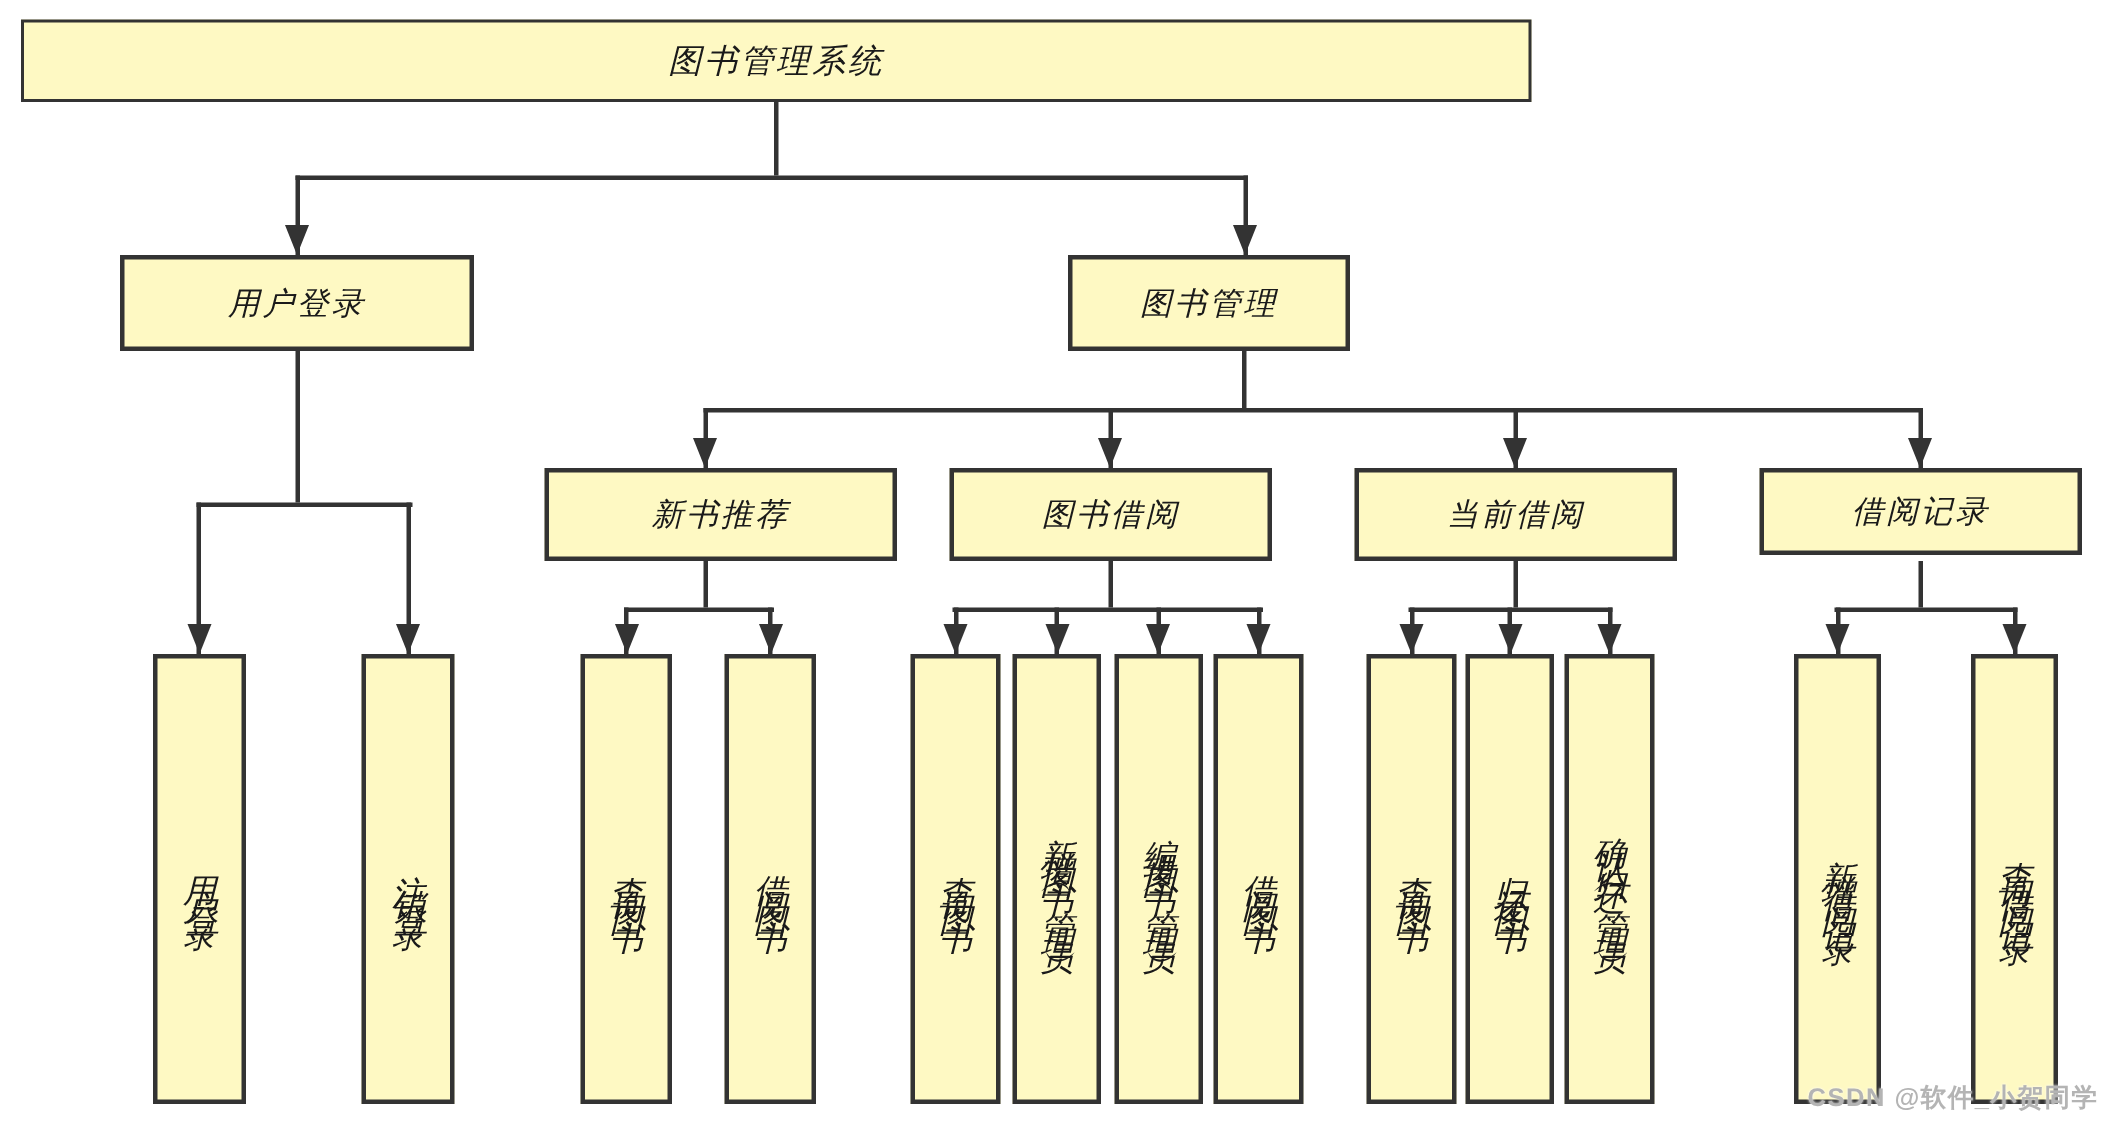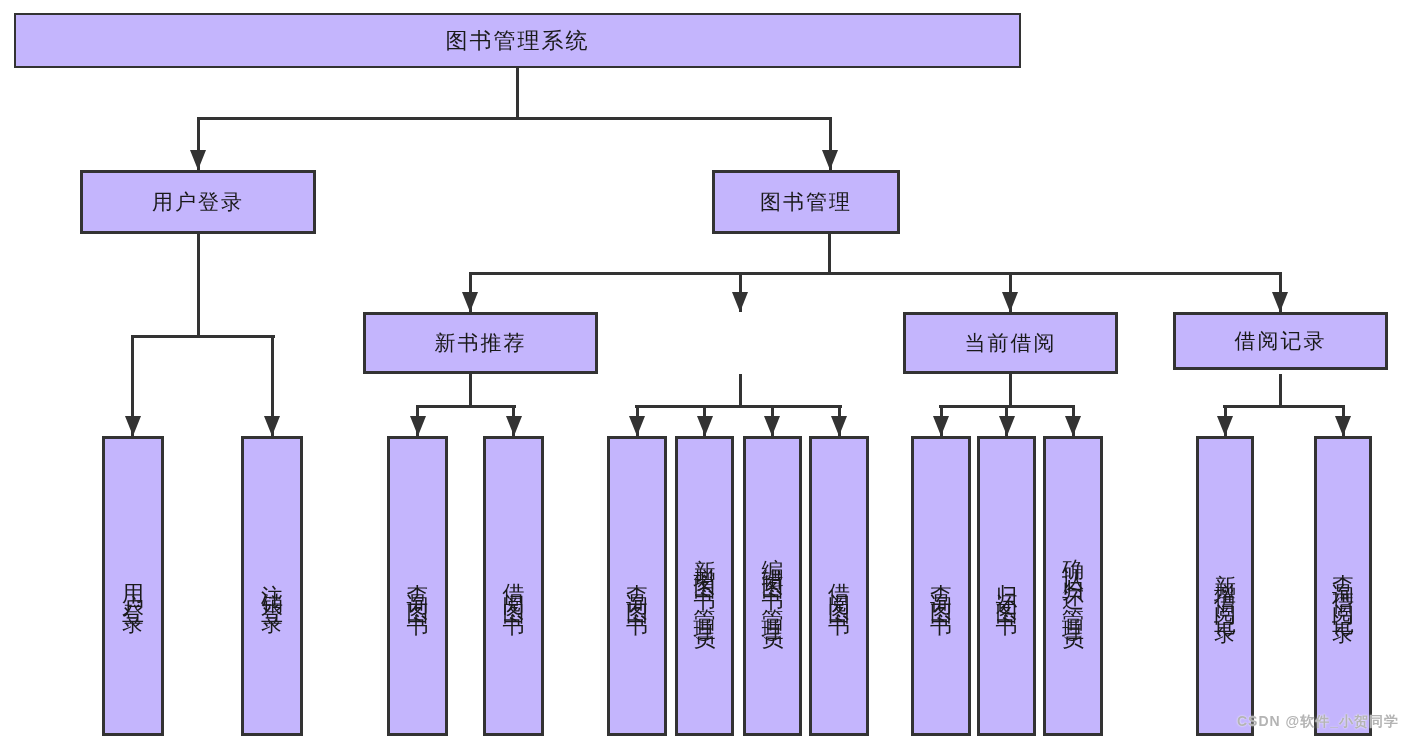--- a/index.html
+++ b/index.html
@@ -1,38 +1,38 @@
 <!DOCTYPE html>
 <html><head>
 <meta charset="utf-8">
 <style>
   html,body{margin:0;padding:0;background:#ffffff;}
   .canvas{
     position:relative;width:1405px;height:747px;background:#ffffff;
     font-family:"Liberation Sans","DejaVu Sans",sans-serif;overflow:hidden;
   }
   .box{
-    position:absolute;box-sizing:border-box;background:#c4b5fd;
+    position:absolute;box-sizing:border-box;background:#fef9c3;
     border:3px solid #333333;color:#1a1a1a;
-    display:flex;align-items:center;justify-content:center;
+    display:flex;align-items:center;justify-content:center;font-style:italic;
   }
   .h{font-size:21px;letter-spacing:2px;}
   .title{font-size:22px;border-width:2px;}
   .v{
     writing-mode:vertical-rl;text-orientation:mixed;
     font-size:22px;letter-spacing:10px;line-height:1;
   }
   .ln{position:absolute;background:#333333;}
   .tri{
     position:absolute;width:0;height:0;
     border-left:8px solid transparent;border-right:8px solid transparent;
     border-top:20px solid #333333;
   }
   .wm{
-    position:absolute;right:6px;bottom:16px;font-size:14px;
+    position:absolute;right:6px;bottom:4px;font-size:17px;
     color:#b4b4b4;letter-spacing:1px;text-shadow:0 0 2px #ffffff;z-index:5;
     font-weight:bold;
   }
 </style>
 </head>
 <body>
 
 <div class="canvas">
 
   <div class="box h title" style="left:14px;top:13px;width:1007px;height:55px">图书管理系统</div>
@@ -59,20 +59,21 @@
   <div class="ln" style="left:469px;top:272px;width:3px;height:40px"></div>
   <div class="ln" style="left:739px;top:272px;width:3px;height:40px"></div>
   <div class="ln" style="left:1009px;top:272px;width:3px;height:40px"></div>
   <div class="ln" style="left:1279px;top:272px;width:3px;height:40px"></div>
   <div class="tri" style="left:462px;top:292px"></div>
   <div class="tri" style="left:732px;top:292px"></div>
   <div class="tri" style="left:1002px;top:292px"></div>
   <div class="tri" style="left:1272px;top:292px"></div>
 
   <div class="box h" style="left:363px;top:312px;width:235px;height:62px">新书推荐</div>
+  <div class="box h" style="left:633px;top:312px;width:215px;height:62px">图书借阅</div>
   <div class="box h" style="left:903px;top:312px;width:215px;height:62px">当前借阅</div>
   <div class="box h" style="left:1173px;top:312px;width:215px;height:58px">借阅记录</div>
 
   <div class="ln" style="left:469px;top:374px;width:3px;height:31px"></div>
   <div class="ln" style="left:416px;top:405px;width:100px;height:3px"></div>
   <div class="ln" style="left:416px;top:405px;width:3px;height:31px"></div>
   <div class="ln" style="left:512px;top:405px;width:3px;height:31px"></div>
   <div class="tri" style="left:410px;top:416px"></div>
   <div class="tri" style="left:506px;top:416px"></div>
 

